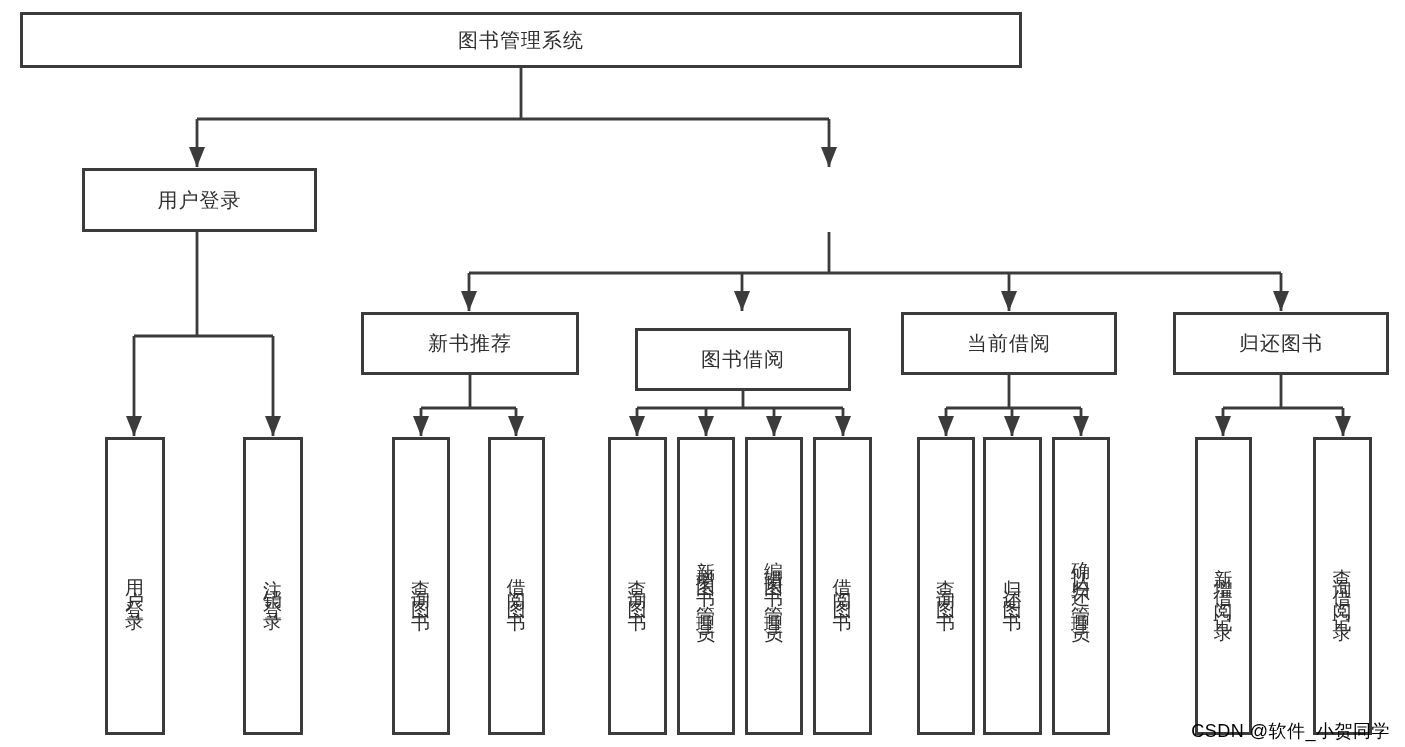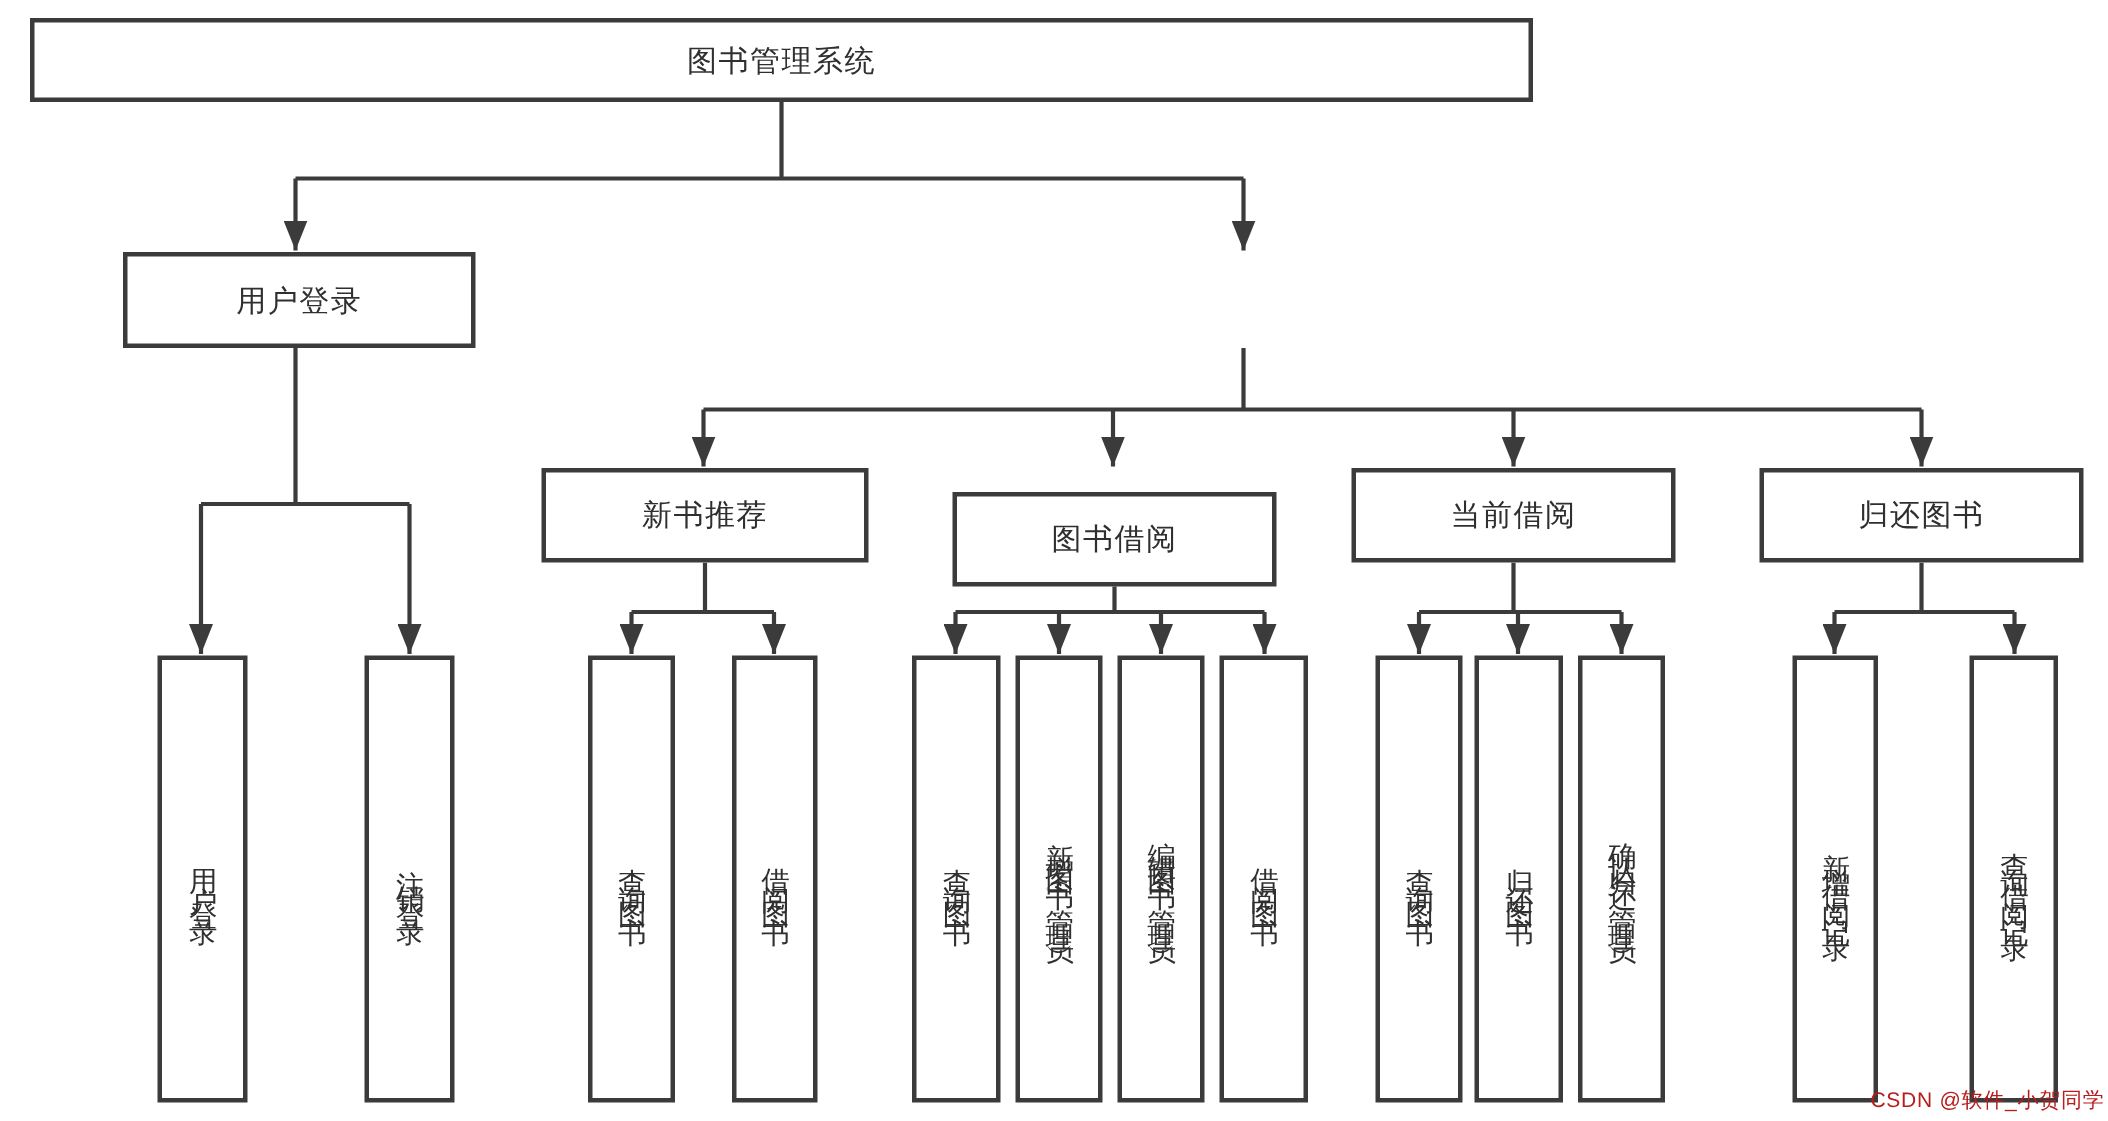--- a/index.html
+++ b/index.html
@@ -13,21 +13,21 @@
     border:3px solid #3b3b3b;display:flex;align-items:center;justify-content:center;
     font-size:20px;letter-spacing:1px;color:#2f2f2f;white-space:nowrap;
   }
   .vbox{
     position:absolute;box-sizing:border-box;background:#ffffff;
     border:3px solid #3b3b3b;display:flex;align-items:center;justify-content:center;
     font-size:19px;color:#2f2f2f;
     writing-mode:vertical-rl;text-orientation:mixed;letter-spacing:11px;line-height:1;
   }
   #watermark{
-    position:absolute;right:2px;bottom:4px;font-size:14px;color:#b91c1c;
+    position:absolute;right:15px;bottom:4px;font-size:18px;color:#000000;
     letter-spacing:0.5px;
   }
 </style>
 </head>
 <body>
 
 <div id="stage">
 
   <svg id="wires" viewBox="0 0 1405 747" xmlns="http://www.w3.org/2000/svg">
     <defs>

